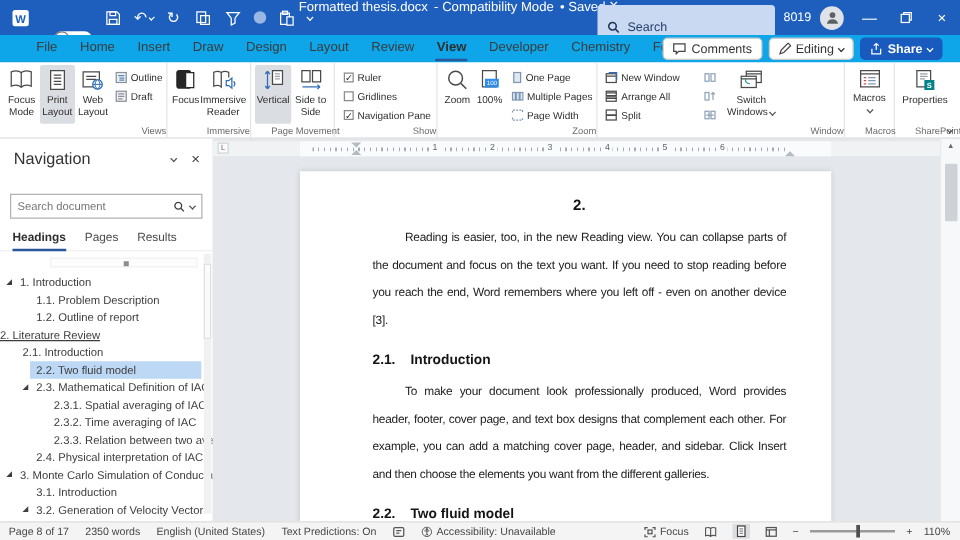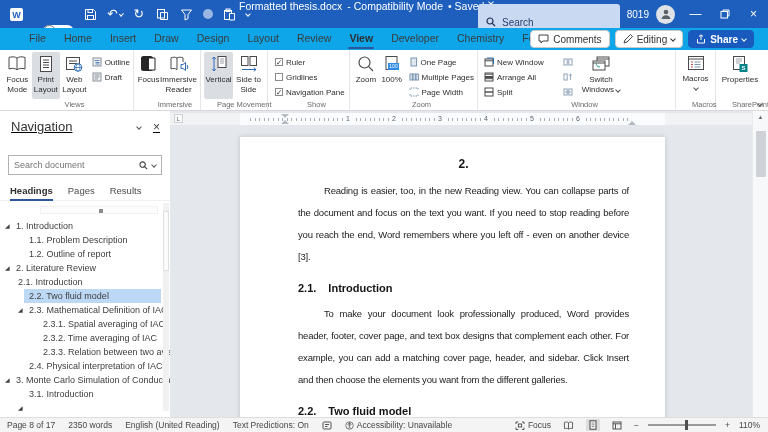--- a/index.html
+++ b/index.html
@@ -31,35 +31,35 @@
   .rtab { padding:0 9px; font-size:10.5px; color:#3b3b3b; height:22px; line-height:21px; position:relative; white-space:nowrap; }
   .rtab.active { font-weight:700; color:#2f2f2f; }
   .rtab.active::after { content:""; position:absolute; left:8px; right:8px; bottom:1px; height:2.5px; background:#2b579a; border-radius:2px; }
   .tab-actions { position:absolute; right:14px; top:2px; display:flex; gap:5px; }
   .pill { height:18px; border:1px solid #c9c9c9; border-radius:4px; background:#fff; display:flex; align-items:center; gap:4px; padding:0 7px; font-size:10px; color:#333; }
   .pill.share { background:#185abd; border-color:#185abd; color:#fff;font-weight:bold; }
 
   
   .ribbon { position:absolute; top:50px; left:0; right:0; height:61px; background:#fff; border-bottom:1px solid #d7d9dd; display:flex; }
   .rgroup { position:relative; border-right:1px solid #e4e5e7; height:100%; padding:2px 3px 11px; flex:0 0 auto; }
-  .glabel { position:absolute; bottom:0; left:16px; right:0; text-align:center; font-size:7.5px; color:#6b6b6b; padding-bottom:1px; white-space:nowrap; }
+  .glabel { position:absolute; bottom:0; left:16px; right:0; text-align:right; font-size:7.5px; color:#6b6b6b; padding-bottom:1px; white-space:nowrap; }
   .grow { display:flex; align-items:flex-start; height:100%; }
   .bigbtn { width:33px; min-height:47px; border-radius:2px; display:flex; flex-direction:column; align-items:center; padding-top:3px; font-size:8px; color:#2e2e2e; text-align:center; line-height:1.2; gap:2px; }
   .bigbtn.on { background:#dadde2; }
   .smallcol { display:flex; flex-direction:column; gap:3px; padding-top:4px; }
   .sbtn { display:flex; align-items:center; gap:3px; font-size:8px; color:#2e2e2e; height:12px; white-space:nowrap; }
   .chk { width:8px; height:8px; border:1px solid #8a8a8a; background:#fff; font-size:7.5px; line-height:7px; color:#2e2e2e; text-align:center; flex:0 0 auto; }
   .ribbon-collapse { position:absolute; right:6px; bottom:4px; color:#555; }
 
   
   .main { position:absolute; top:111px; left:0; right:0; bottom:15px; display:flex; }
 
   
   .navpane { width:170px; background:#fff; position:relative; flex:0 0 auto; }
-  .nav-header { display:flex; align-items:center; padding:8px 10px 4px 11px;text-decoration:underline; }
+  .nav-header { display:flex; align-items:center; padding:8px 10px 4px 11px; }
   .nav-title { font-size:13px; color:#333; flex:1; }
   .nav-hicon { color:#555; margin-left:11px; }
   .nav-x { font-size:12px; color:#444; margin-left:12px; line-height:1; }
   .nav-search { margin:17px 8px 6px; height:20px; border:1px solid #b2b2b2; display:flex; align-items:center; gap:4px; padding:0 5px; }
   .nav-search input { border:none; outline:none; flex:1; font:9px "Liberation Sans",sans-serif; color:#333; min-width:0; }
   .nav-search input::placeholder { color:#757575; opacity:1; }
   .nav-tabs { display:flex; padding:0 10px; height:20px; align-items:center; border-bottom:1px solid #f0f0f0; }
   .ntab { font-size:9.5px; color:#4c4c4c; margin-right:15px; position:relative; height:20px; line-height:19px; }
   .ntab.active { font-weight:700; color:#2f2f2f; }
   .ntab.active::after { content:""; position:absolute; left:0; right:0; bottom:0; height:2px; background:#2b579a; }
@@ -498,31 +498,31 @@
     <div class="nav-tabs">
       <span class="ntab active">Headings</span>
       <span class="ntab">Pages</span>
       <span class="ntab">Results</span>
     </div>
     <div class="nav-scrollstrip"></div>
     <div class="nav-tree" id="nav-tree">
         <div class="nav-item" style="margin-left: 16px;"><span class="tri">◢</span><span>1. Introduction</span></div>
         <div class="nav-item" style="margin-left: 29px;"><span>1.1. Problem Description</span></div>
         <div class="nav-item" style="margin-left: 29px;"><span>1.2. Outline of report</span></div>
-        <div class="nav-item" style="margin-left: 16px;"><span class="tri">◢</span><span>2. Literature Review</span></div>
+        <div class="nav-item" style=" text-decoration: underline;"><span class="tri">◢</span><span>2. Literature Review</span></div>
         <div class="nav-item" style="margin-left: 18px;"><span>2.1. Introduction</span></div>
         <div class="nav-item sel" style="padding-left: 5px; margin-left: 24px;"><span>2.2. Two fluid model</span></div>
         <div class="nav-item" style="margin-left: 29px;"><span class="tri">◢</span><span>2.3. Mathematical Definition of IAC</span></div>
         <div class="nav-item" style="margin-left: 43px;"><span>2.3.1. Spatial averaging of IAC</span></div>
         <div class="nav-item" style="margin-left: 43px;"><span>2.3.2. Time averaging of IAC</span></div>
         <div class="nav-item" style="margin-left: 43px;"><span>2.3.3. Relation between two avera...</span></div>
         <div class="nav-item" style="margin-left: 29px;"><span>2.4. Physical interpretation of IAC</span></div>
         <div class="nav-item" style="margin-left: 16px;"><span class="tri">◢</span><span>3. Monte Carlo Simulation of Conductan...</span></div>
         <div class="nav-item" style="margin-left: 29px;"><span>3.1. Introduction</span></div>
-        <div class="nav-item" style="margin-left: 29px;"><span class="tri">◢</span></div>
+        <div class="nav-item" style="margin-left: 29px;"><span class="tri">◢</span><span>3.2. Generation of Velocity Vector</span></div>
         <div class="nav-item" style="margin-left: 43px;"><span>3.2.1. Generation of velocity vector</span></div>
       </div>
     <div class="nav-vtrack">
         <div class="nav-vthumb"></div>
       </div>
   </div>
 
   <div class="docarea">
     <div class="ruler">
       <span class="tabsel">L</span>
@@ -565,21 +565,21 @@
     <div class="vscroll">
       <div class="vs-up">▲</div>
       <div class="vs-thumb"></div>
     </div>
   </div>
 </div>
 
 <div class="statusbar">
   <span class="sb-item">Page 8 of 17</span>
   <span class="sb-item">2350 words</span>
-  <span class="sb-item">English (United Reading)</span>
+  <span class="sb-item">English (United States)</span>
   <span class="sb-item">Text Predictions: On</span>
   <span class="sb-item">
     <svg width="10" height="9" viewBox="0 0 10 9" fill="none" stroke="#555">
         <rect x="1" y="1" width="8" height="7" rx="1"></rect>
         <path d="M3 3.5h4M3 5.5h2.5"></path>
       </svg>
   </span>
   <span class="sb-item">
     <svg width="9" height="9" viewBox="0 0 12 12" fill="none" stroke="#555">
         <circle cx="6" cy="6" r="5"></circle>

